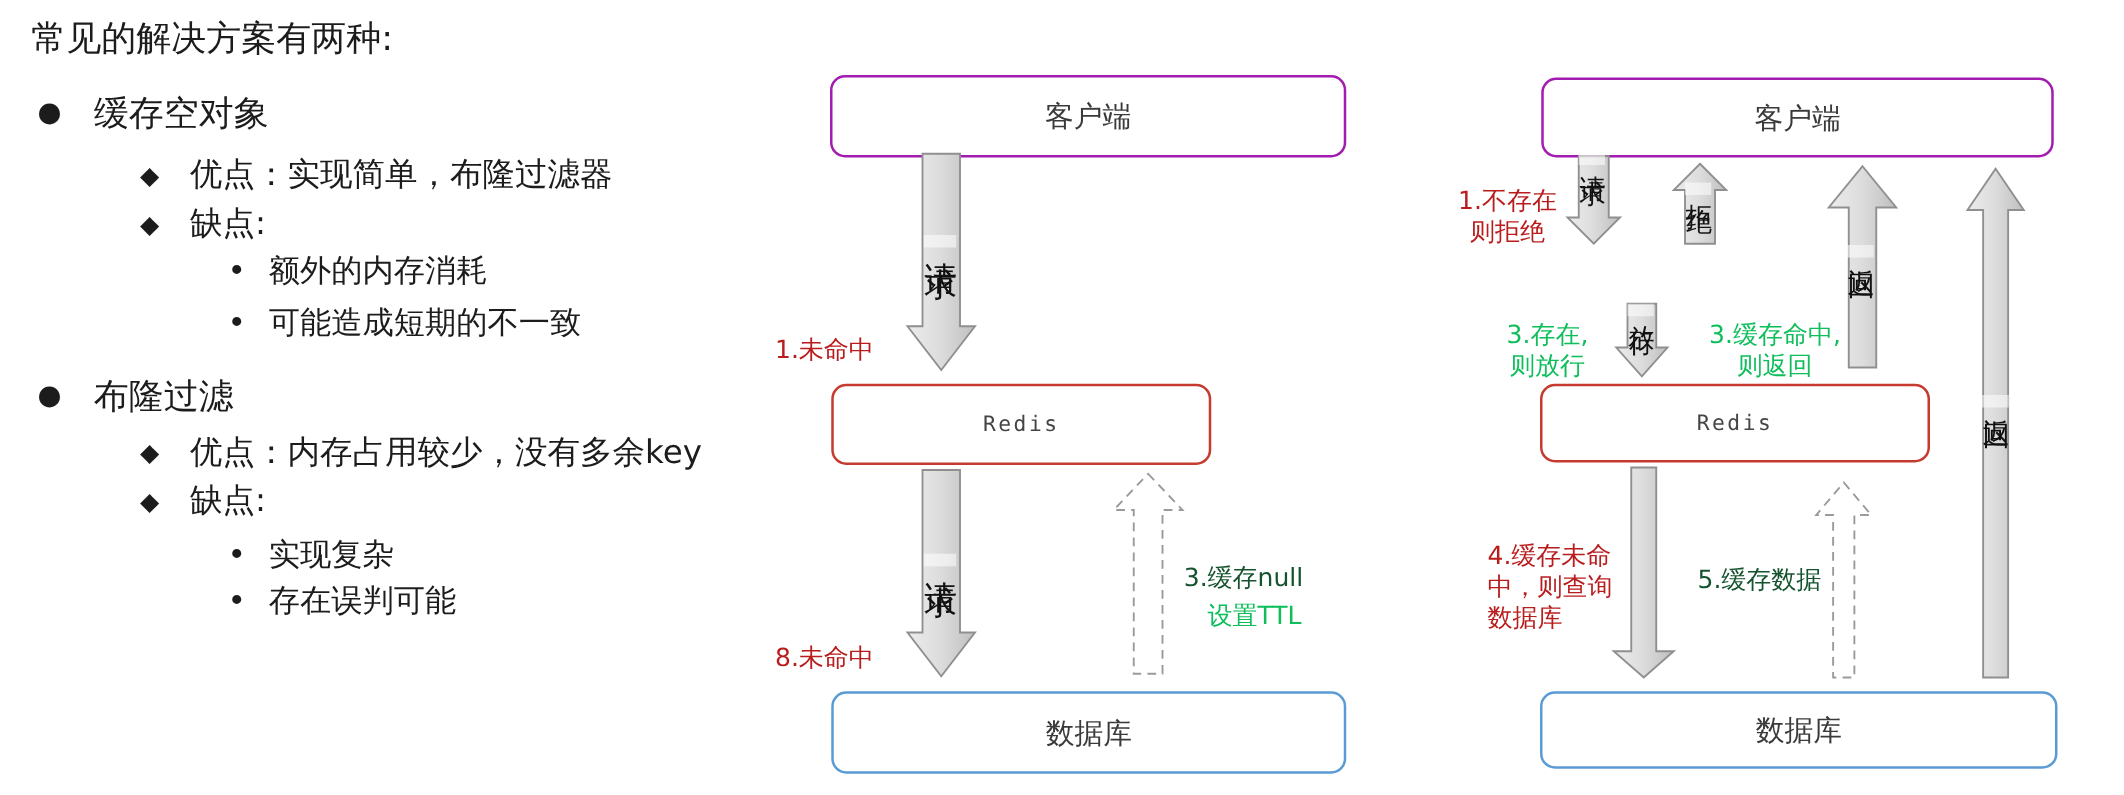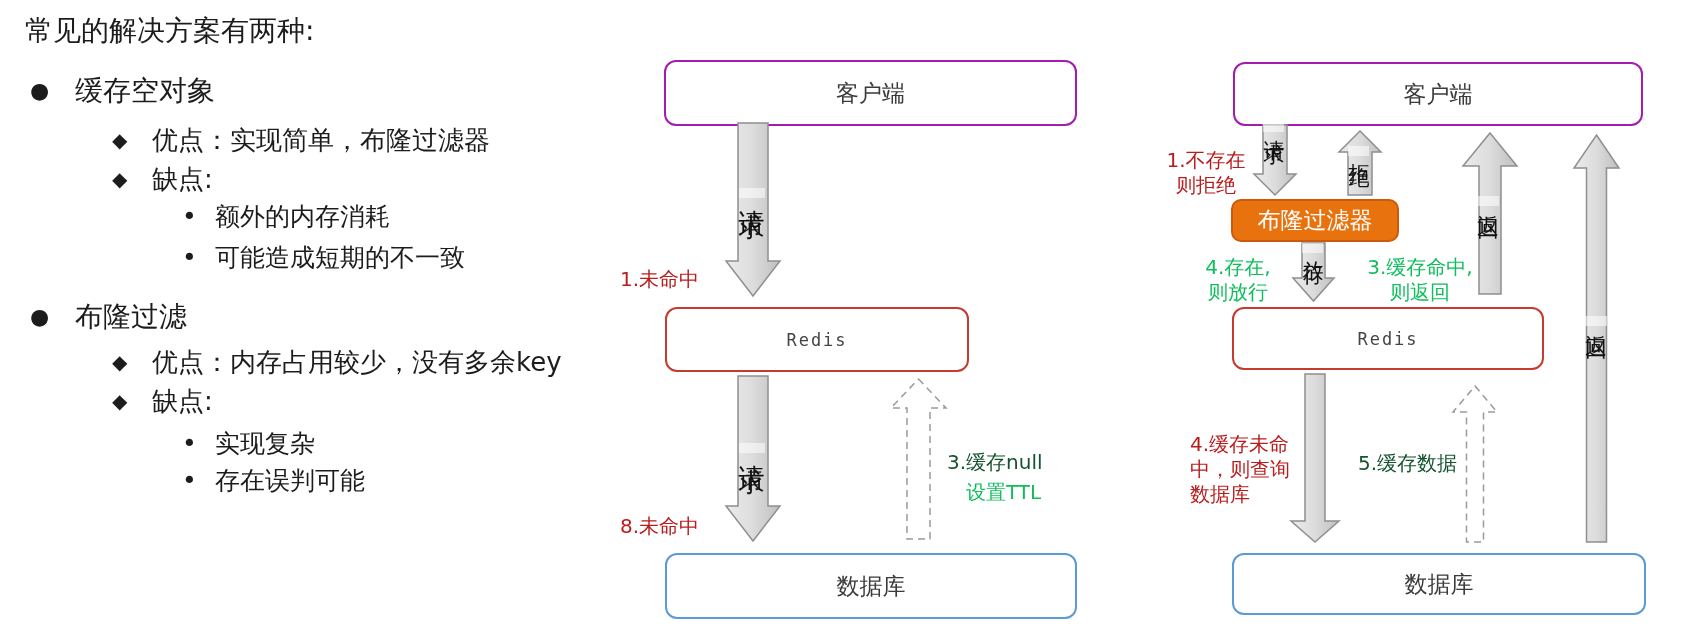--- a/index.html
+++ b/index.html
@@ -156,31 +156,28 @@
   <svg class="arrow-svg" style="left:1338px;top:130px;" width="44" height="66">
     <path class="solid-arrow" d="M22,1 L43,22 L34,22 L34,65 L10,65 L10,22 L1,22 Z"></path>
   </svg>
   <div class="vlabel v21" style="left:1348px;top:146px;">拒绝</div>
 
   <div class="note red center" style="left:1150px;top:148px;width:112px;">
     <div>1.不存在</div>
     <div>则拒绝</div>
   </div>
 
-  <div class="bloom" style="left:1231px;top:199px;width:164px;height:39px;">
-    <span>布隆过滤器</span>
-  </div>
 
   <svg class="arrow-svg" style="left:1292px;top:242px;" width="43" height="60">
     <path class="solid-arrow" d="M10,1 L33,1 L33,36 L42,36 L21.5,59 L1,36 L10,36 Z"></path>
   </svg>
   <div class="vlabel v21" style="left:1302px;top:243px;">放行</div>
 
   <div class="note green center" style="left:1190px;top:255px;width:96px;">
-    <div>4.存在,</div>
+    <div>3.存在,</div>
     <div>则放行</div>
   </div>
   <div class="note green center" style="left:1360px;top:255px;width:120px;">
     <div>3.缓存命中,</div>
     <div>则返回</div>
   </div>
 
   <svg class="arrow-svg" style="left:1462px;top:132px;" width="56" height="163">
     <path class="solid-arrow" d="M28,1 L55,34 L39,34 L39,162 L17,162 L17,34 L1,34 Z"></path>
   </svg>

